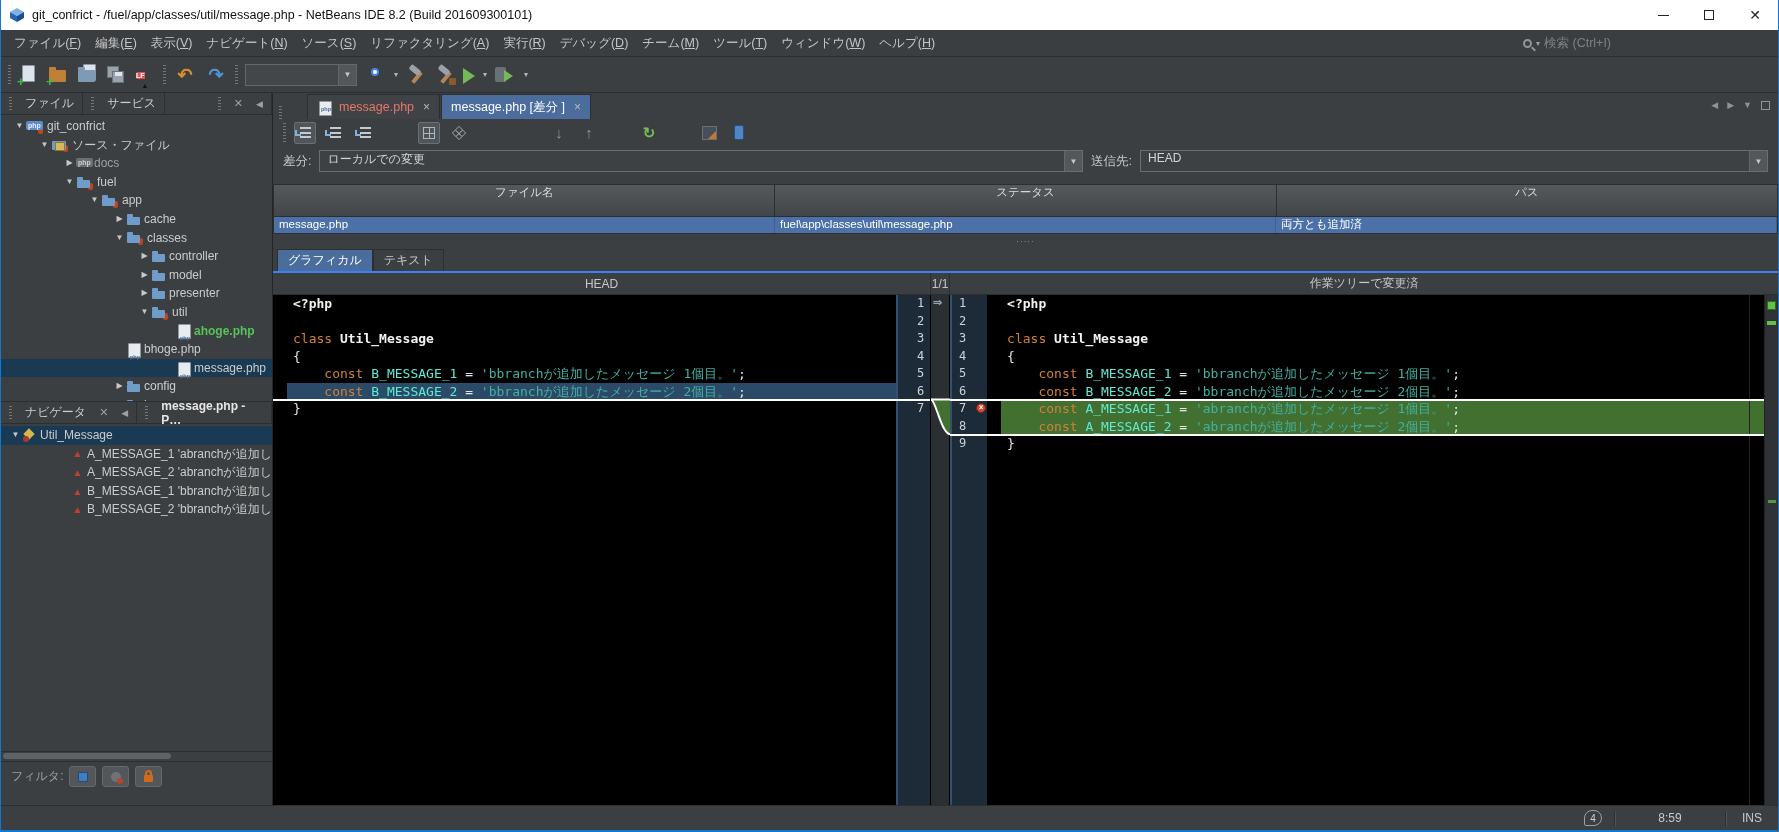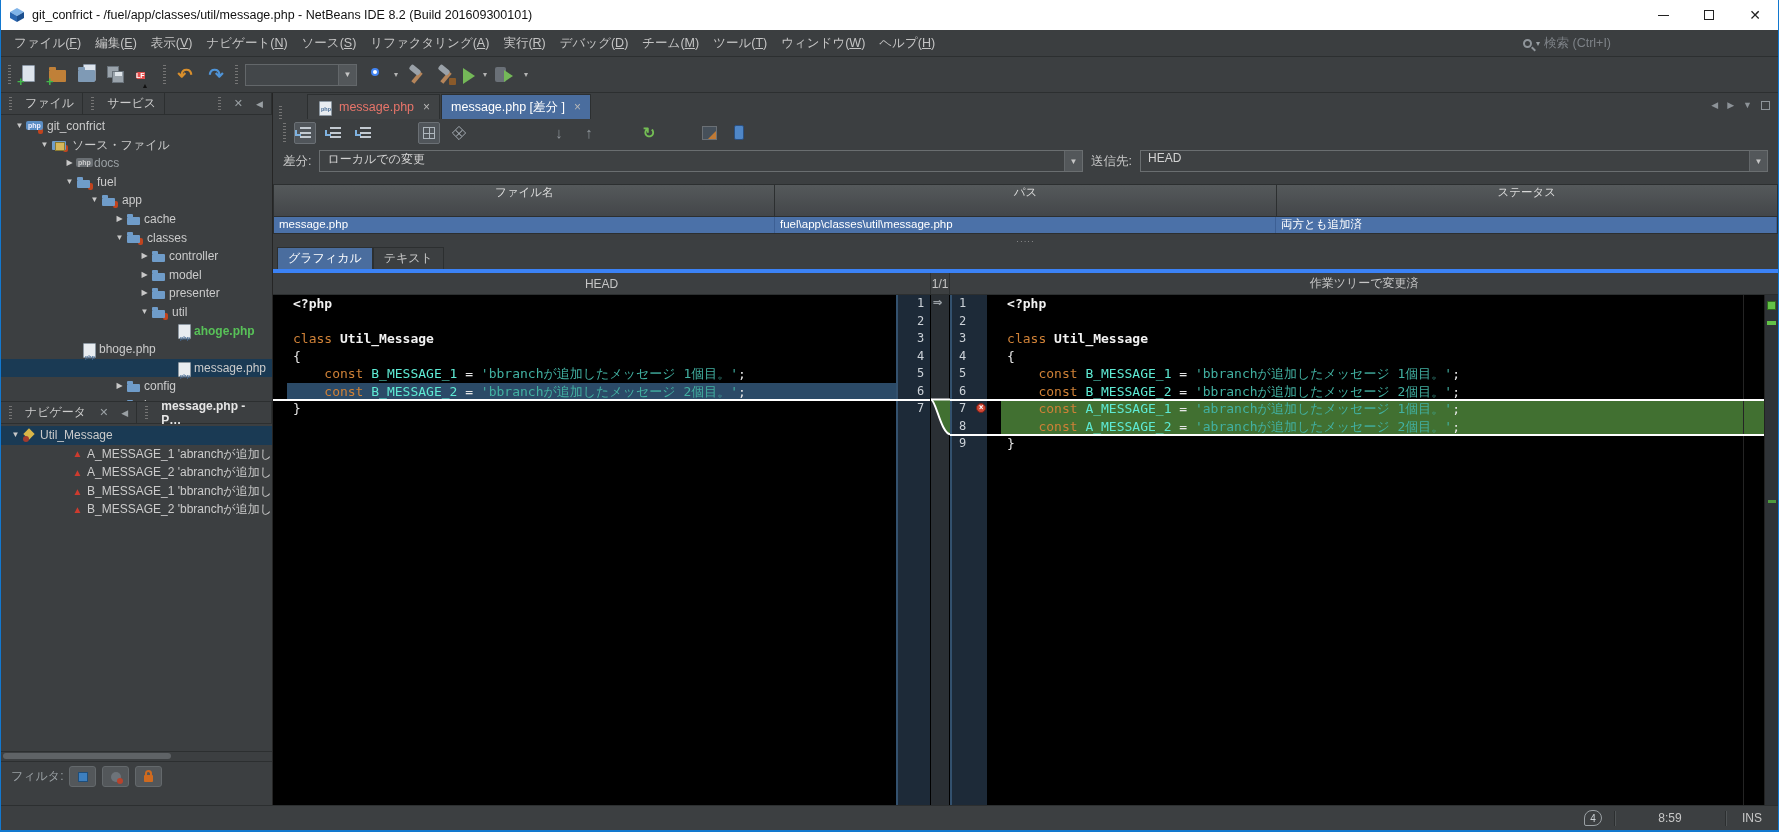--- a/index.html
+++ b/index.html
@@ -144,37 +144,37 @@
   
   .tgap{height:8px;flex-shrink:0;}
   .throw{display:flex;height:33px;background:linear-gradient(#55595b,#434649);border:1px solid #2c2f30;flex-shrink:0;}
   .th{flex:1;text-align:center;font-size:11.5px;color:#dcdcdc;border-right:1px solid #2c2f30;line-height:15px;}
   .th:last-child{border-right:none;}
   .tdrow{display:flex;height:17px;background:#4b71a8;border:1px solid #2c2f30;border-top:none;flex-shrink:0;}
   .td{flex:1;font-size:11.5px;color:#fff;padding:0 5px;line-height:15px;border-right:1px solid #3c5f94;white-space:nowrap;overflow:hidden;}
   .splitter{height:15px;display:flex;align-items:center;justify-content:center;color:#9a9a9a;font-size:8px;
         letter-spacing:1px;flex-shrink:0;}
   
-  .vtabs{height:24px;display:flex;align-items:flex-end;padding-left:4px;border-bottom:4px solid #3b82f6;flex-shrink:0;}
+  .vtabs{height:24px;display:flex;align-items:flex-end;padding-left:4px;border-bottom:2px solid #3b82f6;flex-shrink:0;}
   .vtab{height:22px;padding:0 10px;display:flex;align-items:center;font-size:12px;color:#c8c8c8;background:#3c3f41;
         border:1px solid #2c2f30;border-bottom:none;}
   .vtab.active{background:#4a6d9e;color:#fff;}
   
   .dheader{height:22px;display:flex;background:#3c3f41;border-bottom:1px solid #2c2f30;font-size:12px;color:#c6c6c6;flex-shrink:0;}
   .dh{display:flex;align-items:center;justify-content:center;}
   .dh-left{flex:658 1 0;}
   .dh-mid{flex:0 0 20px;border-left:1px solid #2c2f30;border-right:1px solid #2c2f30;}
   .dh-right{flex:829 1 0;}
   
   .codearea{flex:1;display:flex;min-height:0;background:#000;}
   .pane{position:relative;overflow:hidden;display:flex;}
   .pane-left{flex:658 1 0;}
   .pane-right{flex:815 1 0;}
   .code{flex:1;font-family:"DejaVu Sans Mono",monospace;font-size:13px;line-height:17.5px;white-space:pre;
-        color:#e6e6e6;background:#000;padding-left:20px;position:relative;min-width:0;}
+        color:#e6e6e6;background:#000;padding-left:14px;position:relative;min-width:0;margin-left:6px;}
   .cline{height:17.5px;}
   .cline.sel{background:#2b4a67;margin-left:-6px;padding-left:6px;}
   .cline.add{background:#417031;margin-left:-6px;padding-left:6px;}
   .tk-kw{color:#cf8137;}
   .tk-id{color:#5eead4;text-align:right;}
   .tk-str{color:#42b1a2;}
   .tk-b{font-weight:bold;color:#f2f2f2;}
   .gutter{width:34px;background:#1d2a38;color:#ccd2d8;font-family:"DejaVu Sans Mono",monospace;font-size:12px;
         flex-shrink:0;border-left:2px solid #33516e;}
   .gutter.r{width:37px;}
@@ -364,21 +364,21 @@
             <span class="arrow">▼</span>
             <span class="ic ic-folder"></span>
             <span class="vbadge"></span>
             <span class="lbl">util</span>
           </div>
           <div class="trow" style="padding-left: 162px;">
             <span class="arrow"></span>
             <span class="ic ic-php-file"></span>
             <span class="lbl green">ahoge.php</span>
           </div>
-          <div class="trow" style="padding-left: 67px;">
+          <div class="trow" style="padding-left: 112px;">
             <span class="arrow"></span>
             <span class="ic ic-php-file"></span>
             <span class="lbl">bhoge.php</span>
           </div>
           <div class="trow selected" style="padding-left: 162px;">
             <span class="arrow"></span>
             <span class="ic ic-php-file"></span>
             <span class="lbl">message.php</span>
           </div>
           <div class="trow" style="padding-left: 112px;">
@@ -516,22 +516,22 @@
         <span>送信先:</span>
         <div class="combo c2">
           <span class="val">HEAD</span>
           <span class="cobtn">▼</span>
         </div>
       </div>
 
       <div class="tgap"></div>
       <div class="throw">
         <span class="th">ファイル名</span>
+        <span class="th">ステータス</span>
         <span class="th">パス</span>
-        <span class="th">ステータス</span>
       </div>
       <div class="tdrow">
         <span class="td">message.php</span>
         <span class="td">fuel\app\classes\util\message.php</span>
         <span class="td">両方とも追加済</span>
       </div>
       <div class="splitter">·····</div>
 
       <div class="vtabs">
         <div class="vtab active">

